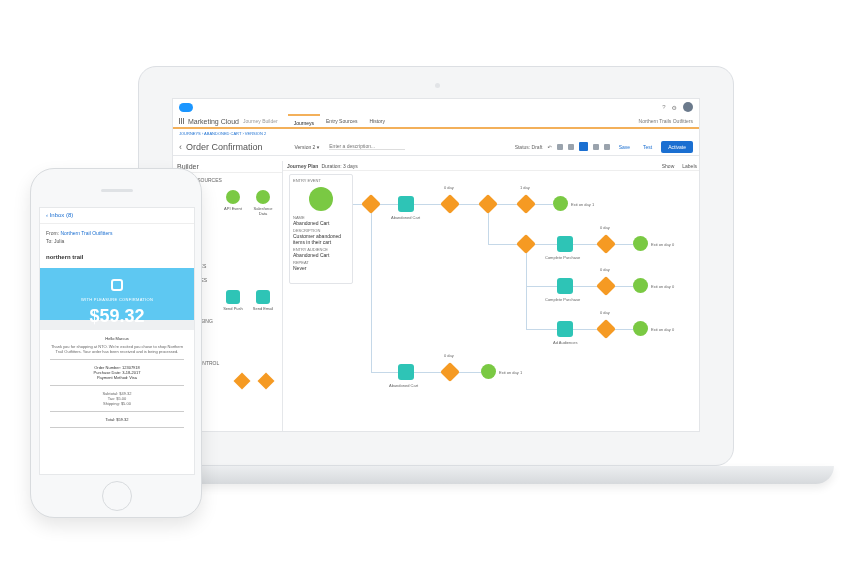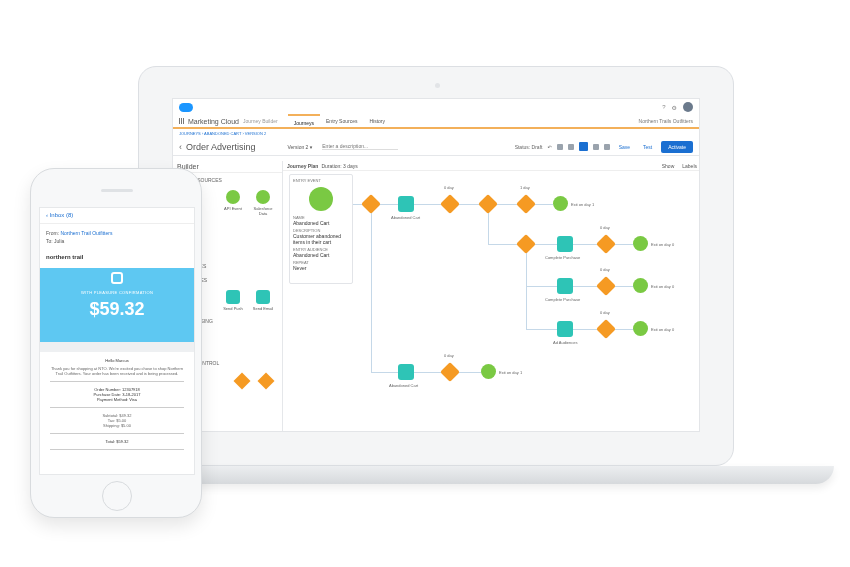--- a/index.html
+++ b/index.html
@@ -63,21 +63,21 @@
   
   .phone { position: absolute; left: 30px; top: 168px; width: 172px; height: 350px; background: #f7f8f9; border: 1px solid #d8dbde; border-radius: 24px; box-shadow: 0 8px 18px rgba(0,0,0,0.10); }
   .earpiece { position: absolute; left: 70px; top: 20px; width: 32px; height: 3px; border-radius: 2px; background: #dfe2e5; }
   .home-btn { position: absolute; left: 71px; top: 312px; width: 30px; height: 30px; border: 1px solid #d8dbde; border-radius: 50%; }
   .p-screen { position: absolute; left: 8px; top: 38px; width: 156px; height: 268px; background: #fff; overflow: hidden; border: 1px solid #e6e8ea; }
   .p-nav { height: 16px; font-size: 6px; color: #1b6fd1; padding: 4px 6px; border-bottom: 1px solid #eee; }
   .p-from { font-size: 5px; color: #555; padding: 6px 6px 2px; }
   .p-from span.link { color: #1b6fd1; }
   .p-logo-row { display: flex; justify-content: space-between; align-items: center; padding: 8px 6px; font-size: 4px; color: #aaa; }
   .p-logo { font-size: 6px; color: #333; font-weight: bold; }
-  .p-banner { height: 74px; background: #5ec8f2; text-align: center; color: #fff; padding-top: 4px; }
+  .p-banner { height: 52px; background: #5ec8f2; text-align: center; color: #fff; padding-top: 11px; }
   .p-banner-icon { width: 12px; height: 12px; border: 2px solid #fff; border-radius: 3px; margin: 0 auto 6px; }
   .p-banner-sub { font-size: 4px; letter-spacing: 0.3px; }
   .p-amount { font-size: 18px; font-weight: bold; margin-top: 4px; }
   .p-gap { height: 10px; background: #eef0f2; }
   .p-body { font-size: 4px; color: #666; text-align: center; padding: 6px 10px; line-height: 5px; }
   .p-divider { border-top: 1px solid #ccc; margin: 5px 0; }
   .p-strong { color: #333; }
 </style>
 </head>
 <body>
@@ -103,21 +103,21 @@
       <span class="app-name">Marketing Cloud</span>
       <span class="app-sub">Journey Builder</span>
       <span class="tab active">Journeys</span>
       <span class="tab">Entry Sources</span>
       <span class="tab">History</span>
       <span class="org">Northern Trails Outfitters</span>
     </div>
     <div class="crumbs">JOURNEYS › ABANDONED CART › VERSION 2</div>
     <div class="toolbar">
       <span style="margin-right:4px;font-size:9px;">‹</span>
-      <span class="page-title">Order Advertising</span>
+      <span class="page-title">Order Confirmation</span>
       <span class="version">Version 2 ▾</span>
       <input class="desc-input" placeholder="Enter a description..." style="">
       <div class="tb-right">
         <span>Status: Draft</span>
         <span>↶</span>
         <div class="tool-icon"></div>
         <div class="tool-icon"></div>
         <div class="tool-icon active"></div>
         <div class="tool-icon"></div>
         <div class="tool-icon"></div>

